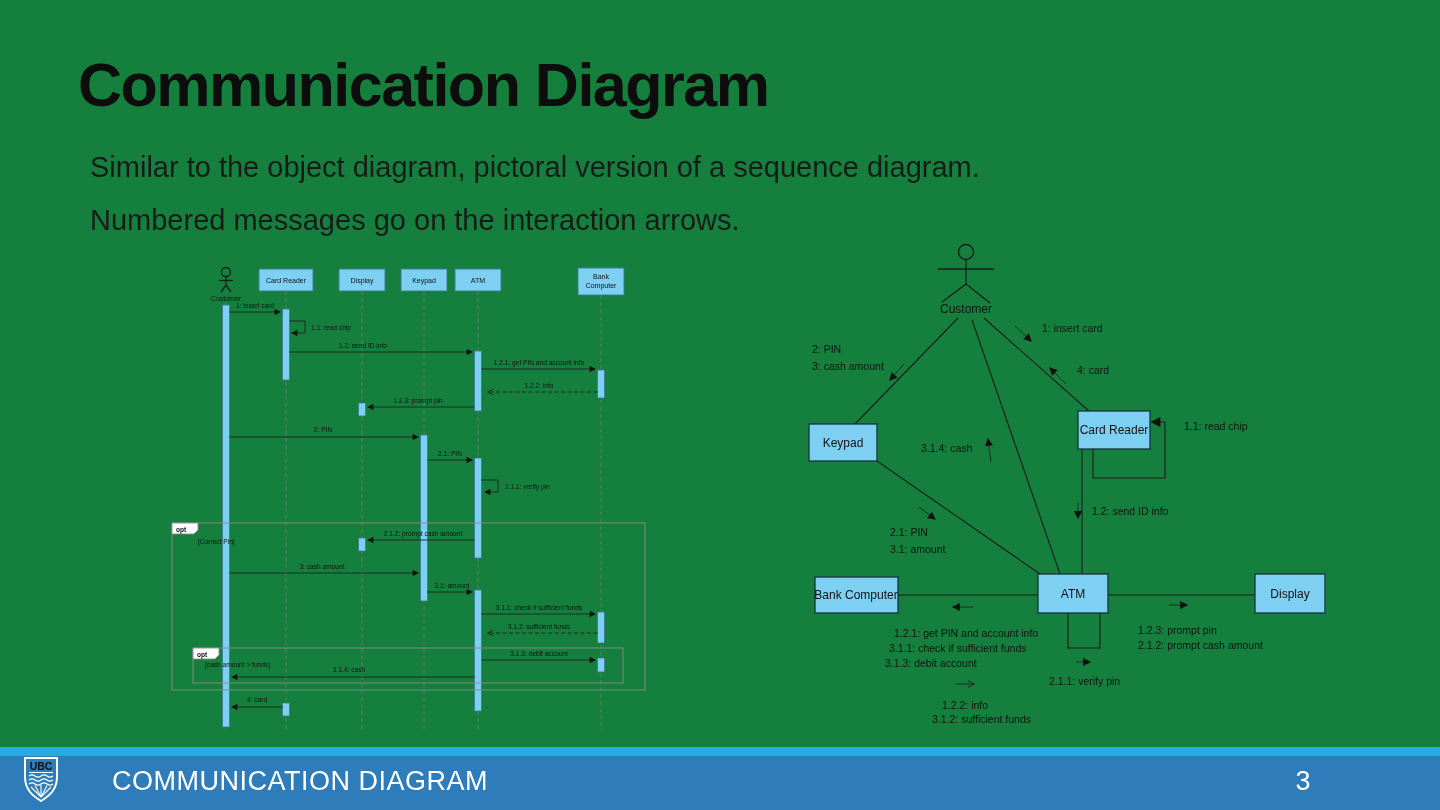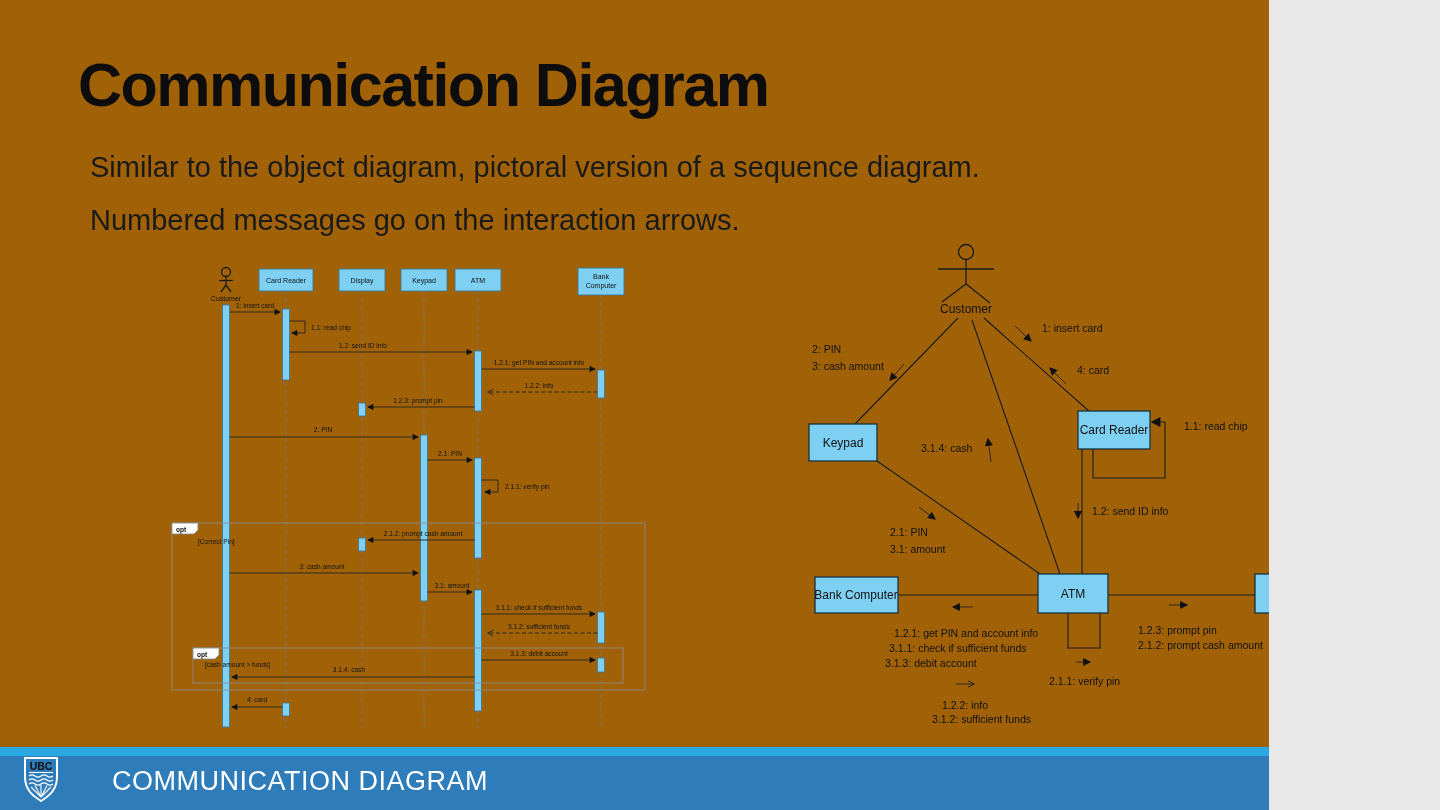--- a/index.html
+++ b/index.html
@@ -1,16 +1,16 @@
 <!DOCTYPE html>
 <html><head>
 <meta charset="utf-8">
 <style>
   html,body{margin:0;padding:0;background:#e8e8e8;}
-  .slide{position:relative;width:1269px;height:810px;background:#a16207;overflow:hidden;
+  .slide{position:relative;width:1440px;height:810px;background:#15803d;overflow:hidden;
          font-family:"Liberation Sans",sans-serif;color:#111;}
   .title{position:absolute;left:78px;top:50px;font-size:61px;font-weight:bold;color:#0d0d0d;letter-spacing:-1.5px;}
   .body-line{position:absolute;left:90px;font-size:29px;color:#1a1a1a;}
   .body-line.l1{top:151px;}
   .body-line.l2{top:204px;}
   svg text{font-family:"Liberation Sans",sans-serif;fill:#111;}
   .seq-svg{position:absolute;left:165px;top:255px;width:495px;height:480px;}
   .comm-svg{position:absolute;left:790px;top:240px;width:560px;height:500px;}
   .seq-svg text{font-size:6.6px;}
   .seq-svg text.node{font-size:7px;}

